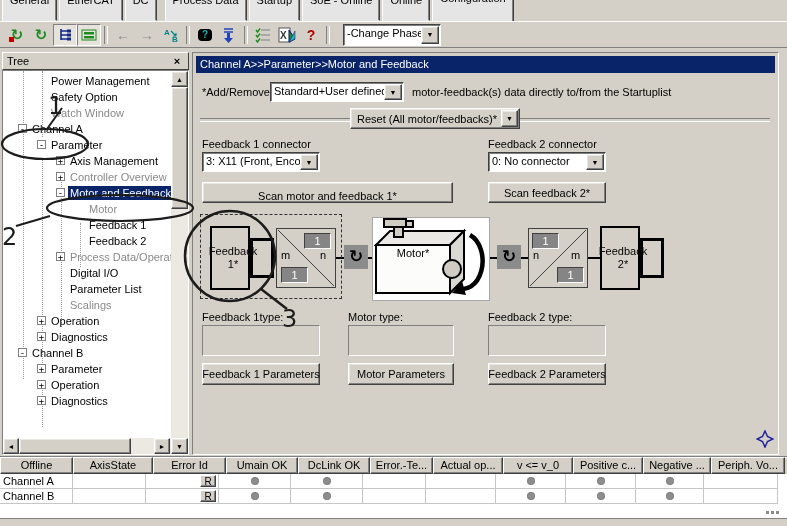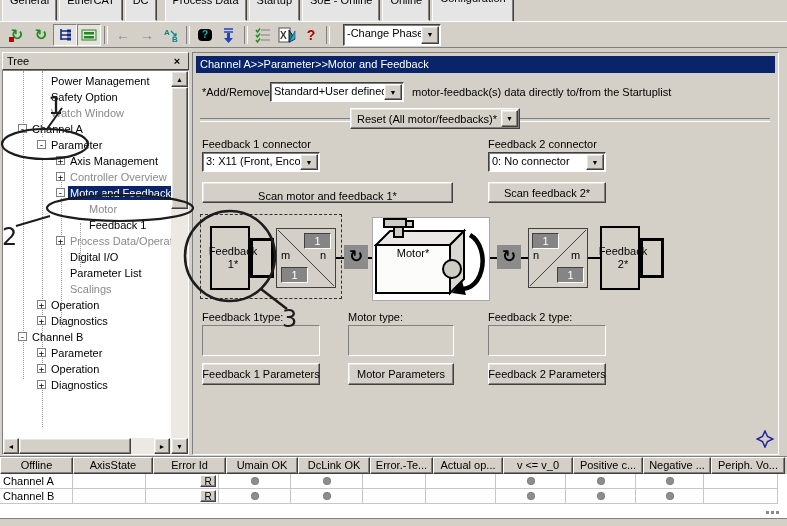--- a/index.html
+++ b/index.html
@@ -225,20 +225,23 @@
           <span class="tg" style="left: 52px;">-</span>
           <span class="tlabel sel" style="left: 64px;">Motor and Feedback</span>
         </div>
         <div class="trow">
           <span class="tlabel gray" style="left: 83px;">Motor</span>
         </div>
         <div class="trow">
           <span class="tlabel" style="left: 83px;">Feedback 1</span>
         </div>
         <div class="trow">
+          <span class="tlabel" style="left: 83px;">Feedback 2</span>
+        </div>
+        <div class="trow">
           <span class="tg" style="left: 52px;">+</span>
           <span class="tlabel gray" style="left: 64px;">Process Data/Operation</span>
         </div>
         <div class="trow">
           <span class="tlabel" style="left: 64px;">Digital I/O</span>
         </div>
         <div class="trow">
           <span class="tlabel" style="left: 64px;">Parameter List</span>
         </div>
         <div class="trow">

